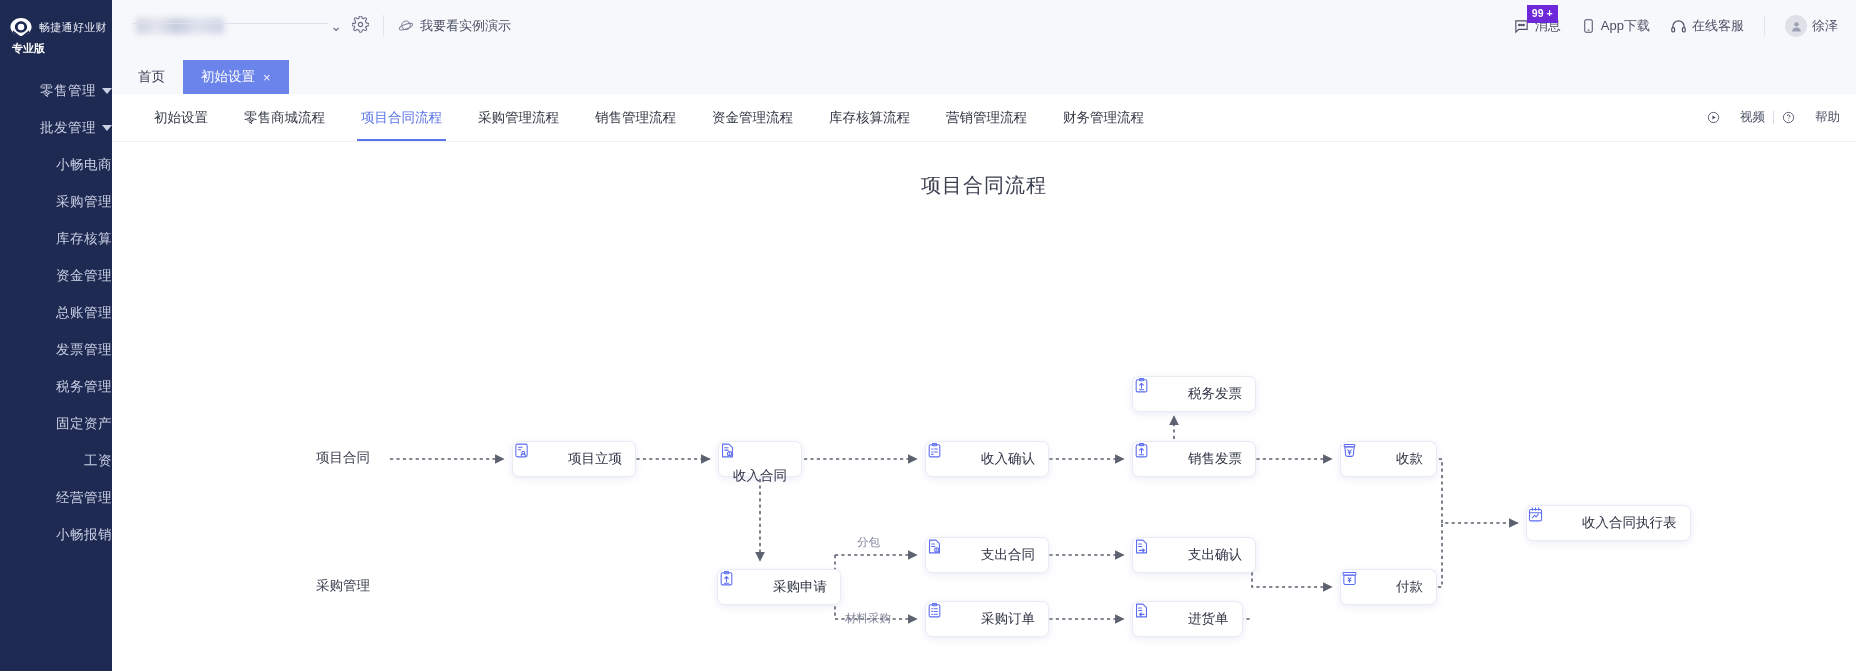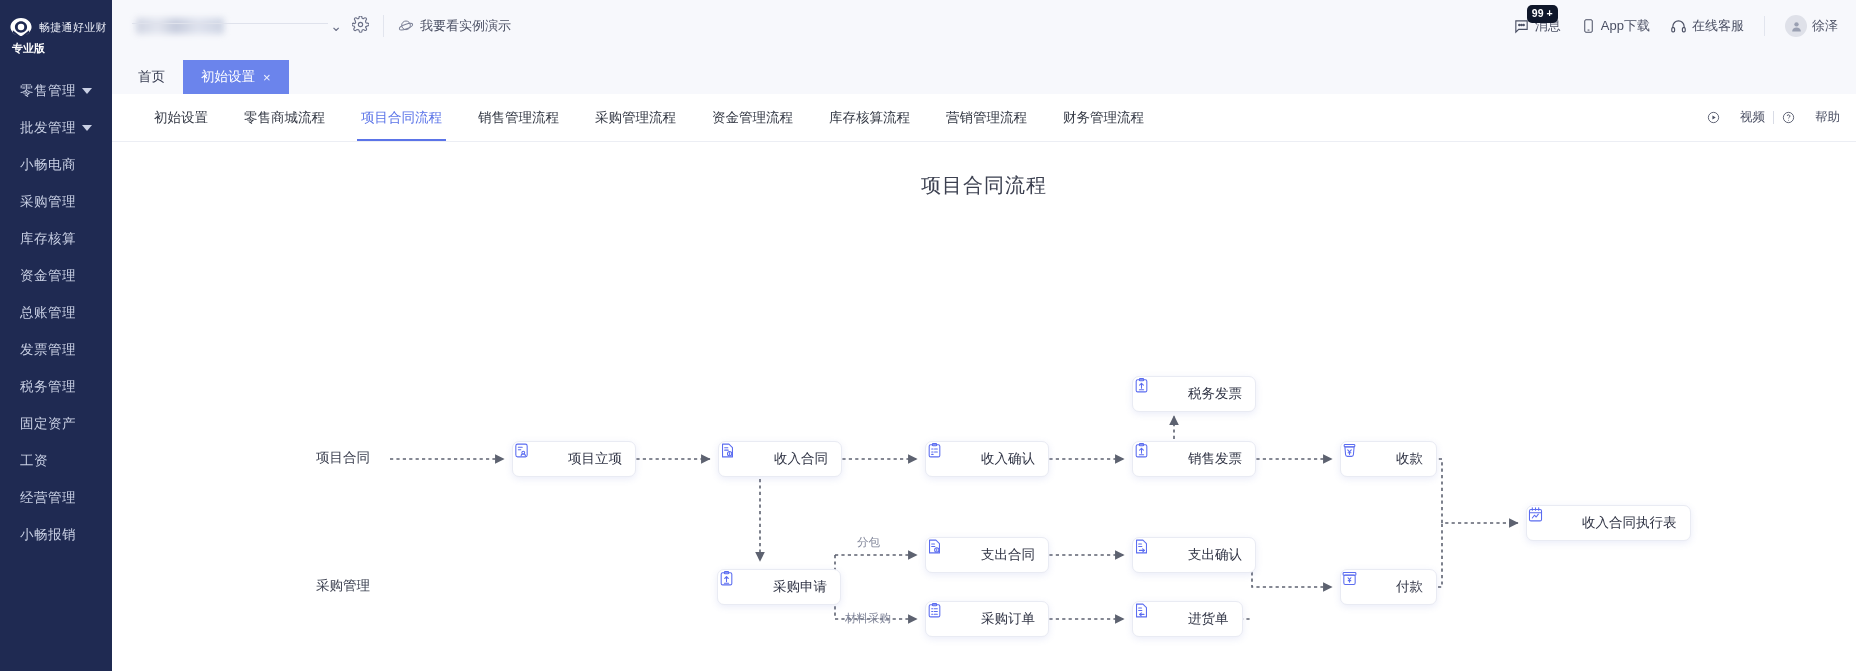--- a/index.html
+++ b/index.html
@@ -18,21 +18,21 @@
   .logo-wrap { padding:14px 0 4px 8px; }
   .logo-row { display:flex; align-items:center; gap:5px; }
   .logo-mark { width:26px; height:26px; flex:0 0 26px; }
   .logo-text {
     color:#e8ebf5; font-size:11px; letter-spacing:.3px; white-space:nowrap;
     overflow:hidden; text-overflow:clip; max-width:72px;
   }
   .logo-sub { color:#ffffff; font-size:11px; padding-left:4px; margin-top:1px; font-weight:bold;font-family:Liberation Mono, monospace;}
   .menu { margin-top:12px; }
   .menu-item {
-    height:37px; display:flex; align-items:center; justify-content:flex-start;
+    height:37px; display:flex; align-items:center; justify-content:flex-end;
     padding-left:20px; color:#c9d0e4; font-size:13.5px; cursor:pointer;
     letter-spacing:.5px; white-space:nowrap;
   }
   .menu-item .caret {
     margin-left:6px; width:0;height:0;border-left:5px solid transparent;
     border-right:5px solid transparent;border-top:6px solid #c9d0e4;
   }
 
   
   .right { flex:1 1 auto; display:flex; flex-direction:column; min-width:0; background:#f4f5f9;}
@@ -53,22 +53,22 @@
   }
   .chev-down { margin-left:auto; margin-right:6px; color:#6b7087; font-size:14px; line-height:1;}
   .gear { color:#6b7087; margin-left:4px; }
   .divider-v { width:1px; height:22px; background:#e2e5ee; margin:0 14px; }
   .demo-link { display:flex; align-items:center; gap:6px; color:#4a4f63; font-size:13px; cursor:pointer; }
   .demo-link .ring { color:#7b8096; }
 
   .topbar-right { margin-left:auto; display:flex; align-items:center; gap:20px; padding-right:4px;}
   .tr-item { display:flex; align-items:center; gap:5px; color:#4a4f63; font-size:13px; cursor:pointer; position:relative; white-space:nowrap;}
   .badge {
-    position:absolute; top:-12px; left:14px; background:#0f172a; color:#fff;
-    font-size:10.5px; line-height:1; padding:3px 5px 4px; border-radius:5px; font-weight:bold;
+    position:absolute; top:-12px; left:14px; background:#6d28d9; color:#fff;
+    font-size:10.5px; line-height:1; padding:3px 5px 4px; border-radius:0; font-weight:bold;
   }
   .avatar {
     width:22px;height:22px;border-radius:50%;background:#dfe1e9;display:flex;
     align-items:center;justify-content:center;color:#9aa0b2;font-size:12px;
   }
   .sep-line { width:1px;height:20px;background:#e2e5ee; }
 
   
   .tabstrip { height:42px; background:#f7f8fc; display:flex; align-items:flex-end; padding-left:8px; flex:0 0 42px;}
   .tab {
@@ -255,22 +255,22 @@
           <span>初始设置</span>
           <span class="x">×</span>
         </div>
       </div>
 
     <div class="content">
       <div class="subtabs" id="subtabs">
         <div class="subtab">初始设置</div>
           <div class="subtab">零售商城流程</div>
           <div class="subtab active">项目合同流程</div>
+          <div class="subtab">采购管理流程</div>
           <div class="subtab">销售管理流程</div>
-          <div class="subtab">采购管理流程</div>
           <div class="subtab">资金管理流程</div>
           <div class="subtab">库存核算流程</div>
           <div class="subtab">营销管理流程</div>
           <div class="subtab">财务管理流程</div>
           <div class="subtabs-right">
           <div class="srlink">
             <svg width="13" height="13" viewBox="0 0 24 24" fill="none" stroke="#4a4f63" stroke-width="1.6">
               <circle cx="12" cy="12" r="9.5"></circle>
                 <path d="M10 8.2l6 3.8-6 3.8z" fill="#4a4f63" stroke="none"></path>
             </svg>
@@ -332,21 +332,21 @@
                 <svg class="nicon" viewBox="0 0 24 24" fill="none" stroke="#5b6cf0" stroke-width="1.5" stroke-linecap="round" stroke-linejoin="round">
                   <rect x="4" y="3" width="16" height="18" rx="2.5"></rect>
                   <line x1="7.5" y1="7.5" x2="13" y2="7.5"></line>
                   <line x1="7.5" y1="11" x2="11" y2="11"></line>
                   <circle cx="14.5" cy="15" r="2"></circle>
                   <path d="M11.5 19.5c0-1.6 1.3-2.6 3-2.6s3 1 3 2.6"></path>
                 </svg>
               </span>
               <span>项目立项</span>
             </div>
-            <div class="node" style="left: 606px; top: 347px; min-width: 84px;">
+            <div class="node" style="left: 606px; top: 347px; min-width: 84px; flex-direction: column;">
               <span style="display: flex; width: 17px; height: 17px;">
                 <svg class="nicon" viewBox="0 0 24 24" fill="none" stroke="#5b6cf0" stroke-width="1.5" stroke-linecap="round" stroke-linejoin="round">
                   <path d="M5 3h9l5 5v13H5z"></path>
                   <line x1="8" y1="8" x2="12.5" y2="8"></line>
                   <line x1="8" y1="11.5" x2="13" y2="11.5"></line>
                   <circle cx="15" cy="16.5" r="3"></circle>
                   <line x1="15" y1="15" x2="15" y2="18"></line>
                 </svg>
               </span>
               <span>收入合同</span>

